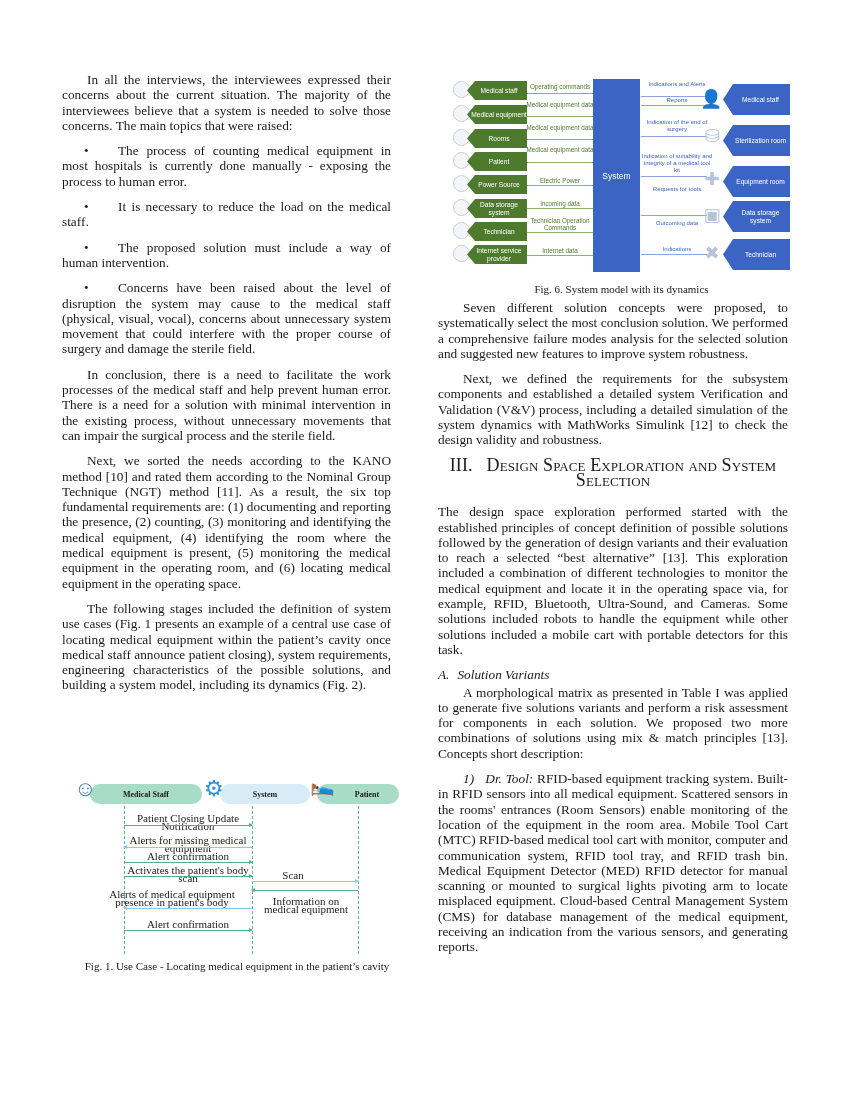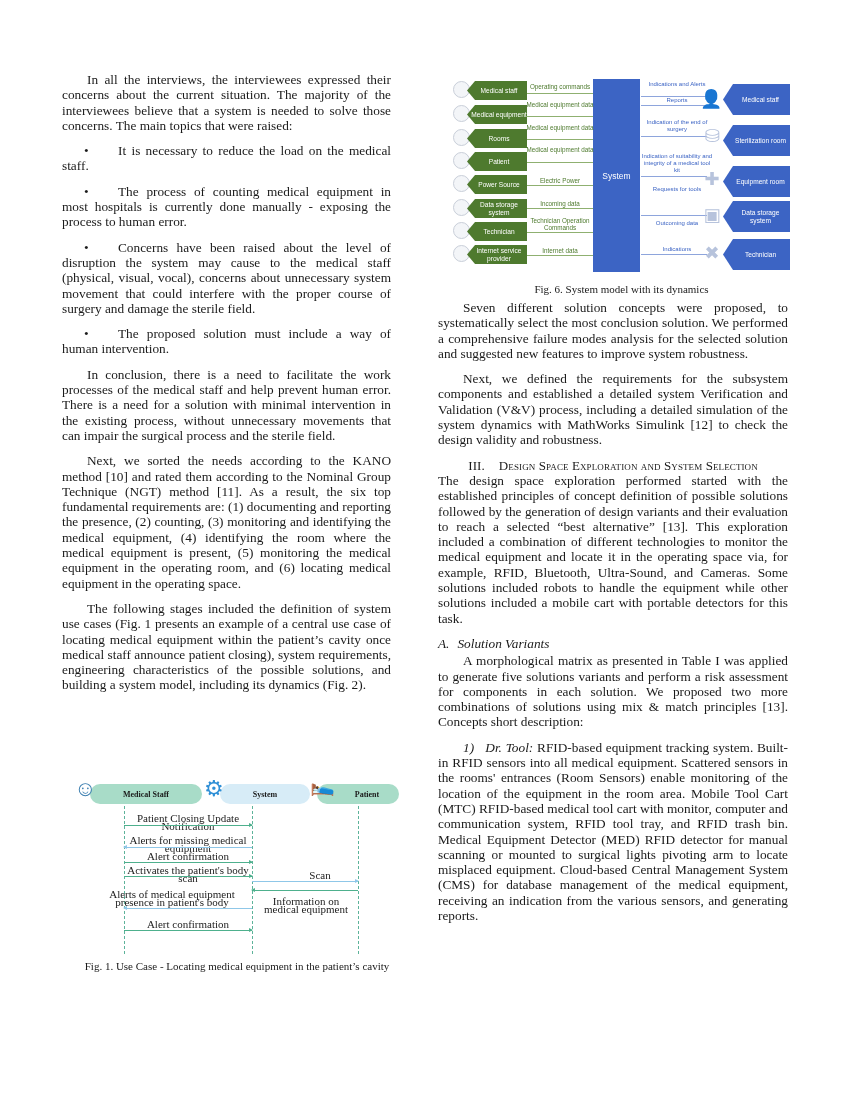--- a/index.html
+++ b/index.html
@@ -5,21 +5,21 @@
     html, body { margin: 0; padding: 0; background: #ffffff; }
     body { width: 850px; height: 1100px; position: relative; overflow: hidden;
            font-family: "Liberation Serif", "DejaVu Serif", serif; color: #1a1a1a; }
     .col { position: absolute; top: 72px; width: 329px; font-size: 13.3px; line-height: 15.3px; }
     .col.left { left: 62px; }
     .col.right { left: 438px; width: 350px; }
     p { margin: 0 0 10px 0; text-align: justify; text-indent: 0; }
     p.ind { text-indent: 25px; }
     p.bullet { text-indent: 22px; }
     p.bullet .dot { display: inline-block; width: 34px; text-indent: 0; }
-    .section-h { text-align: center; margin: 0 0 0 0; font-size: 13px; letter-spacing: 0.1px; }
+    .section-h { text-align: center; margin: 0 0 16px 0; font-size: 18px; letter-spacing: 0.1px; }
     .section-h .num { margin-right: 14px; }
     .section-h .sc { font-variant: small-caps; }
     .sub-h { font-style: italic; margin: 0 0 2px 0; }
     .sub-h .lbl { margin-right: 8px; }
     .caption { text-align: center; font-size: 11px; line-height: 13px; margin: 0; }
     .italic { font-style: italic; }
 
     
     .fig2 { position: absolute; left: 453px; top: 79px; width: 337px; height: 193px; font-family: "Liberation Sans", "DejaVu Sans", sans-serif; }
     .fig2 .gbox { position: absolute; left: 14px; width: 60px; height: 19px; background: #4e7a2e; color: #fff;
@@ -49,24 +49,24 @@
     .fig1 .arr.blue.r::after { border-left-color: #8fc7e8; }
     .fig1 .arr.l::before { content: ""; position: absolute; left: -1px; top: -3px; border-right: 4px solid #4eb08d; border-top: 2.5px solid transparent; border-bottom: 2.5px solid transparent; }
     .fig1 .arr.blue.l::before { border-right-color: #8fc7e8; }
     .fig1 .icon { position: absolute; font-size: 22px; line-height: 26px; }
   </style>
 </head>
 <body>
 
 <div class="col left">
   <p class="ind">In all the interviews, the interviewees expressed their concerns about the current situation. The majority of the interviewees believe that a system is needed to solve those concerns. The main topics that were raised:</p>
+  <p class="bullet"><span class="dot">•</span><span>The process of counting medical equipment in most hospitals is currently done manually - exposing the process to human error.</span></p>
   <p class="bullet"><span class="dot">•</span><span>It is necessary to reduce the load on the medical staff.</span></p>
-  <p class="bullet"><span class="dot">•</span><span>The process of counting medical equipment in most hospitals is currently done manually - exposing the process to human error.</span></p>
+  <p class="bullet"><span class="dot">•</span><span>The proposed solution must include a way of human intervention.</span></p>
   <p class="bullet"><span class="dot">•</span><span>Concerns have been raised about the level of disruption the system may cause to the medical staff (physical, visual, vocal), concerns about unnecessary system movement that could interfere with the proper course of surgery and damage the sterile field.</span></p>
-  <p class="bullet"><span class="dot">•</span><span>The proposed solution must include a way of human intervention.</span></p>
   <p class="ind">In conclusion, there is a need to facilitate the work processes of the medical staff and help prevent human error. There is a need for a solution with minimal intervention in the existing process, without unnecessary movements that can impair the surgical process and the sterile field.</p>
   <p class="ind">Next, we sorted the needs according to the KANO method [10] and rated them according to the Nominal Group Technique (NGT) method [11]. As a result, the six top fundamental requirements are: (1) documenting and reporting the presence, (2) counting, (3) monitoring and identifying the medical equipment, (4) identifying the room where the medical equipment is present, (5) monitoring the medical equipment in the operating room, and (6) locating medical equipment in the operating space.</p>
   <p class="ind">The following stages included the definition of system use cases (Fig. 1 presents an example of a central use case of locating medical equipment within the patient’s cavity once medical staff announce patient closing), system requirements, engineering characteristics of the possible solutions, and building a system model, including its dynamics (Fig. 2).</p>
 </div>
 
 <div class="fig1">
   <div class="actor" style="left:18px;width:112px;background:#a8dcc8;">Medical Staff</div>
   <div class="icon" style="left:2px;top:-2px;color:#3d7fb0;">☺</div>
   <div class="actor" style="left:148px;width:90px;background:#d7ecf7;">System</div>
   <div class="icon" style="left:132px;top:-2px;color:#2f8fd6;">⚙</div>
@@ -78,21 +78,21 @@
   <div class="life" style="left:286px;"></div>
 
   <div class="msg" style="left:52px;width:128px;top:36px;">Patient Closing Update Notification</div>
   <div class="arr r" style="left:52px;width:128px;top:47px;"></div>
   <div class="msg" style="left:52px;width:128px;top:58px;">Alerts for missing medical equipment</div>
   <div class="arr l blue" style="left:52px;width:128px;top:69px;"></div>
   <div class="msg" style="left:52px;width:128px;top:74px;">Alert confirmation</div>
   <div class="arr r" style="left:52px;width:128px;top:84px;"></div>
   <div class="msg" style="left:52px;width:128px;top:88px;text-align:center;">Activates the patient's body scan</div>
   <div class="arr r" style="left:52px;width:128px;top:98px;"></div>
-  <div class="msg" style="left:195px;width:106px;top:93px;">Scan</div>
+  <div class="msg" style="left:168px;width:106px;top:93px;">Scan</div>
   <div class="arr r blue" style="left:180px;width:106px;top:103px;"></div>
   <div class="arr l" style="left:180px;width:106px;top:112px;"></div>
   <div class="msg" style="left:184px;width:100px;top:119px;">Information on medical equipment</div>
   <div class="msg" style="left:36px;width:128px;top:112px;">Alerts of medical equipment presence in patient's body</div>
   <div class="arr l blue" style="left:52px;width:128px;top:130px;"></div>
   <div class="msg" style="left:52px;width:128px;top:142px;">Alert confirmation</div>
   <div class="arr r" style="left:52px;width:128px;top:152px;"></div>
 </div>
 <p class="caption" style="position:absolute;left:62px;top:960px;width:350px;">Fig. 1. Use Case - Locating medical equipment in the patient’s cavity</p>
 

